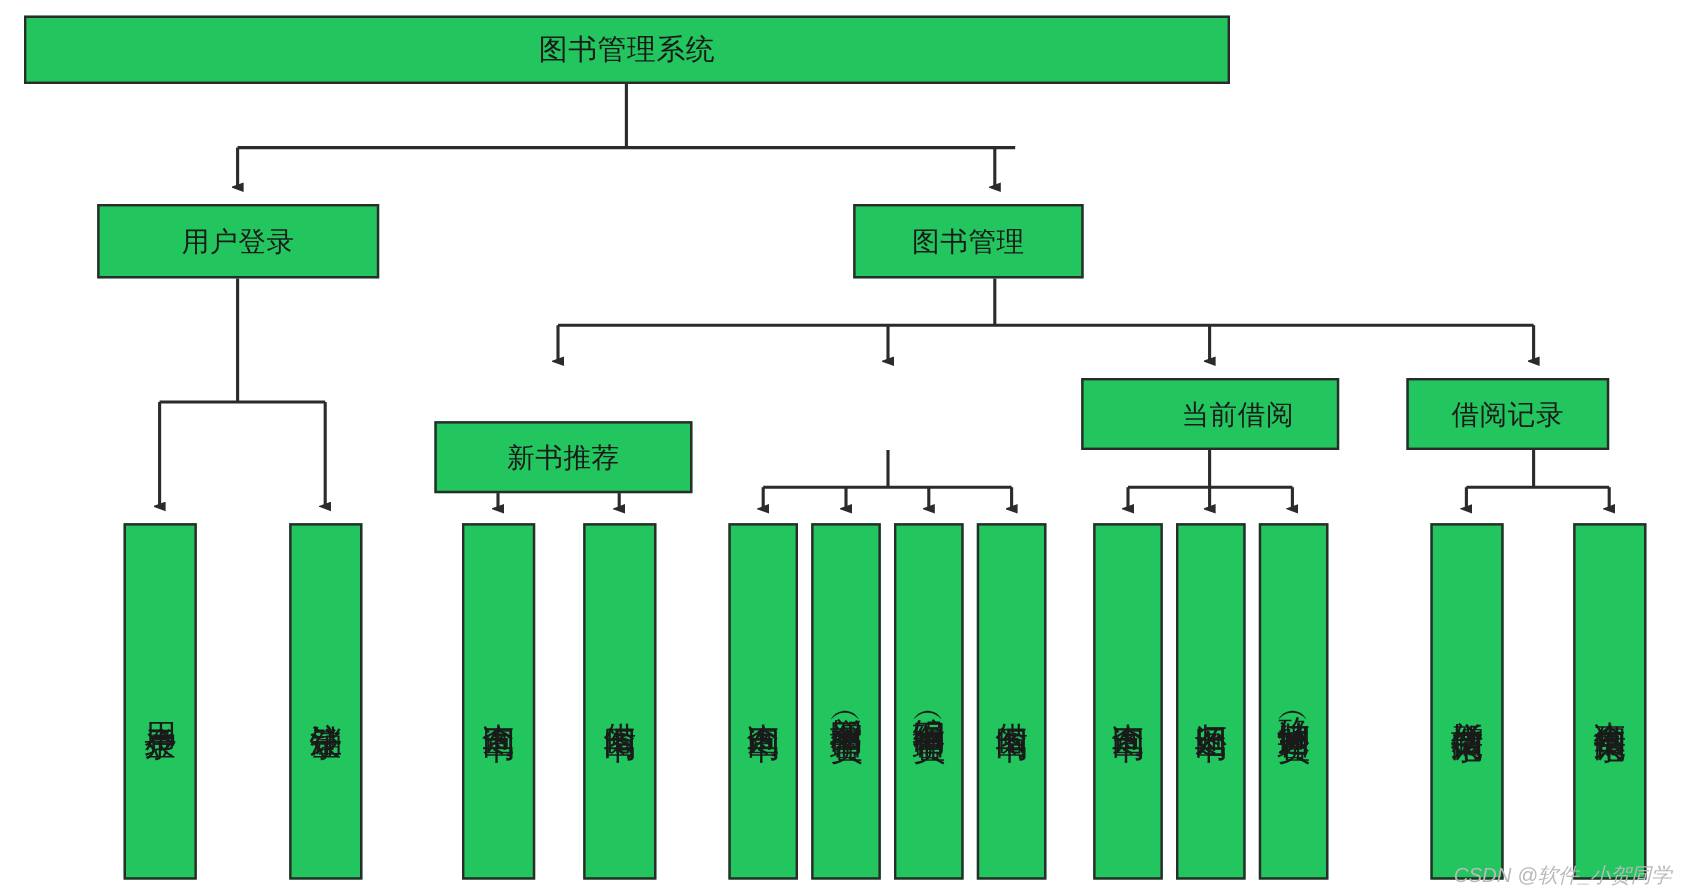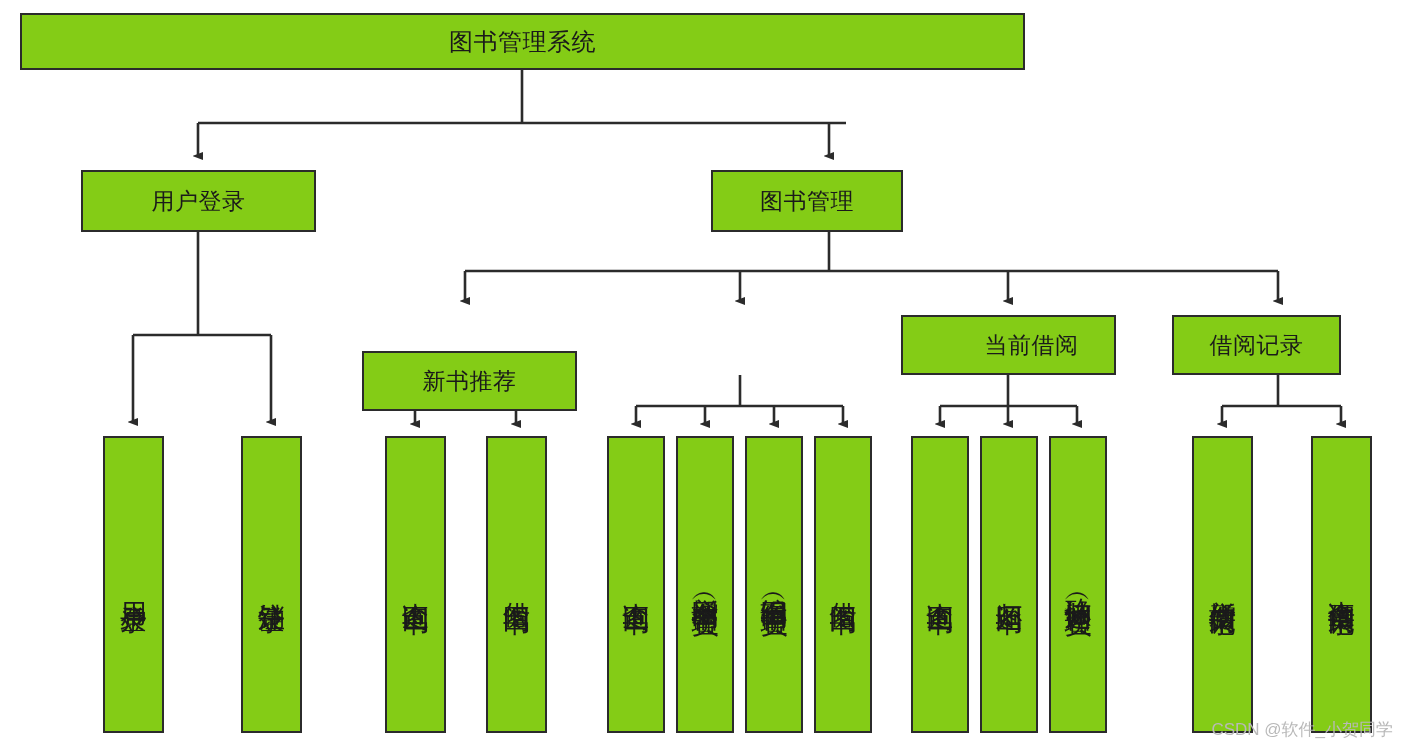--- a/index.html
+++ b/index.html
@@ -21,21 +21,21 @@
     position: absolute;
     left: 0;
     top: 0;
     width: 1405px;
     height: 747px;
   }
   .node {
     position: absolute;
     box-sizing: border-box;
     border: 2px solid #2b2b2b;
-    background: #84cc16;
+    background: #22c55e;
     display: flex;
     align-items: center;
     justify-content: center;
     color: #1a1a1a;
     z-index: 2;
   }
   .node .label {
     display: block;
     text-align: center;
     line-height: 1.05;
@@ -64,20 +64,21 @@
   }
   .watermark {
     position: absolute;
     right: 12px;
     bottom: 6px;
     font-size: 17px;
     color: #b9b9b9;
     z-index: 5;
     white-space: nowrap;
     font-family: "Liberation Sans", "DejaVu Sans", sans-serif;
+    font-style: italic;
   }
 </style>
 </head>
 <body>
 
 <div id="canvas">
 
   <svg id="edges" viewBox="0 0 1405 747" xmlns="http://www.w3.org/2000/svg">
     <defs>
       <marker id="arrow" markerWidth="10" markerHeight="10" refX="4" refY="5" orient="auto" markerUnits="userSpaceOnUse">

